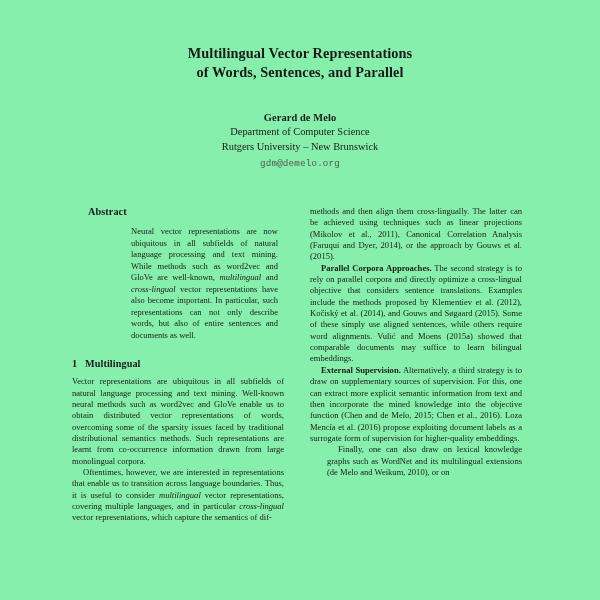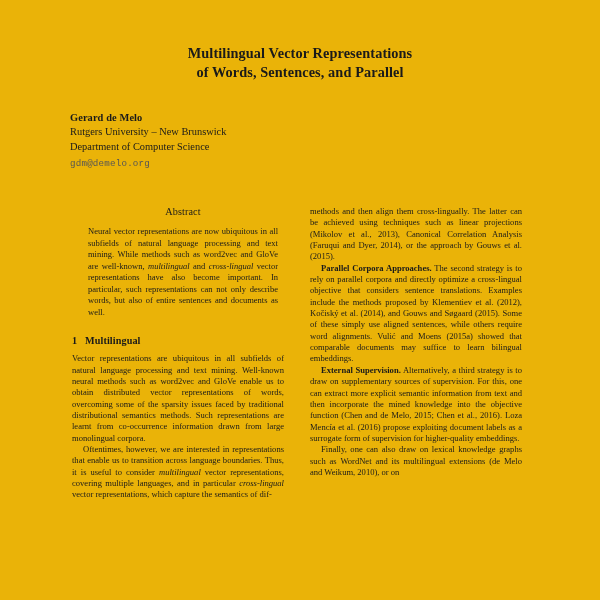--- a/index.html
+++ b/index.html
@@ -4,21 +4,21 @@
 <style>
   html, body {
     margin: 0;
     padding: 0;
     background: #ffffff;
   }
   .page {
     position: relative;
     width: 600px;
     height: 600px;
-    background: #eab308;
+    background: #86efac;
     overflow: hidden;
     font-family: "Liberation Serif", "DejaVu Serif", serif;
     color: #1a1a1a;
     -webkit-font-smoothing: antialiased;
   }
 
   
   .title-block {
     position: absolute;
     left: 70px;
@@ -32,20 +32,21 @@
     line-height: 18.5px;
     letter-spacing: 0.1px;
   }
   .paper-title .line2 { display: block; }
 
   .author-block {
     position: absolute;
     left: 70px;
     top: 110px;
     width: 460px;
+    text-align: center;
   }
   .author-name {
     font-size: 10.4px;
     font-weight: bold;
     line-height: 15px;
     letter-spacing: 0.1px;
   }
   .affil {
     font-size: 10.4px;
     line-height: 14.5px;
@@ -72,29 +73,30 @@
   }
   .col-left  { left: 72px; }
   .col-right { left: 310px; }
 
   .abstract-wrap {
     width: 190px;
     margin: 0 auto 0 16px;
   }
   .abstract-heading {
     font-size: 10.2px;
-    font-weight: normal;
-    text-align: center;
+    font-weight: bold;
+    text-align: left;
     margin: 0 0 9px 0;
     letter-spacing: 0.1px;
   }
   .abstract-body {
     text-align: justify;
     font-size: 8.5px;
     line-height: 11.5px;
+    margin-left: 43px;
   }
 
   .section-heading {
     font-size: 10.2px;
     font-weight: bold;
     margin: 17px 0 6.5px 0;
     letter-spacing: 0.1px;
   }
   .section-heading .num {
     display: inline-block;
@@ -127,45 +129,45 @@
 
   <div class="title-block">
     <div class="paper-title">
       <span>Multilingual Vector Representations</span>
       <span class="line2">of Words, Sentences, and Parallel</span>
     </div>
   </div>
 
   <div class="author-block">
     <div class="author-name">Gerard de Melo</div>
+    <div class="affil">Department of Computer Science</div>
     <div class="affil">Rutgers University – New Brunswick</div>
-    <div class="affil">Department of Computer Science</div>
     <div class="email">gdm@demelo.org</div>
   </div>
 
   <div class="col col-left">
 
     <div class="abstract-wrap">
       <div class="abstract-heading">Abstract</div>
       <div class="abstract-body"><span>Neural vector representations are now ubiquitous in all subfields of natural language processing and text mining. While methods such as word2vec and GloVe are well-known, </span><span class="it">multilingual</span><span> and </span><span class="it">cross-lingual</span><span> vector representations have also become important. In particular, such representations can not only describe words, but also of entire sentences and documents as well.</span></div>
     </div>
 
     <div class="section-heading"><span class="num">1</span><span>Multilingual</span></div>
 
     <p class="para">Vector representations are ubiquitous in all subfields of natural language processing and text mining. Well-known neural methods such as word2vec and GloVe enable us to obtain distributed vector representations of words, overcoming some of the sparsity issues faced by traditional distributional semantics methods. Such representations are learnt from co-occurrence information drawn from large monolingual corpora.</p>
 
     <p class="para"><span>Oftentimes, however, we are interested in representations that enable us to transition across language boundaries. Thus, it is useful to consider </span><span class="it">multilingual</span><span> vector representations, covering multiple languages, and in particular </span><span class="it">cross-lingual</span><span> vector representations, which capture the semantics of dif-</span></p>
 
   </div>
 
   <div class="col col-right">
 
-    <p class="para">methods and then align them cross-lingually. The latter can be achieved using techniques such as linear projections (Mikolov et al., 2013), Canonical Correlation Analysis (Faruqui and Dyer, 2014), or the approach by Gouws et al. (2015).</p>
+    <p class="para">methods and then align them cross-lingually. The latter can be achieved using techniques such as linear projections (Mikolov et al., 2011), Canonical Correlation Analysis (Faruqui and Dyer, 2014), or the approach by Gouws et al. (2015).</p>
 
     <p class="para para-gap"><span class="runin">Parallel Corpora Approaches.</span><span> The second strategy is to rely on parallel corpora and directly optimize a cross-lingual objective that considers sentence translations. Examples include the methods proposed by Klementiev et al. (2012), Kočiský et al. (2014), and Gouws and Søgaard (2015). Some of these simply use aligned sentences, while others require word alignments. Vulić and Moens (2015a) showed that comparable documents may suffice to learn bilingual embeddings.</span></p>
 
     <p class="para para-gap"><span class="runin">External Supervision.</span><span> Alternatively, a third strategy is to draw on supplementary sources of supervision. For this, one can extract more explicit semantic information from text and then incorporate the mined knowledge into the objective function (Chen and de Melo, 2015; Chen et al., 2016). Loza Mencía et al. (2016) propose exploiting document labels as a surrogate form of supervision for higher-quality embeddings.</span></p>
 
-    <p class="para" style="text-indent:11px;">Finally, one can also draw on lexical knowledge graphs such as WordNet and its multilingual extensions (de Melo and Weikum, 2010), or on</p>
+    <p class="para" style="text-indent:11px;margin-left:17px;">Finally, one can also draw on lexical knowledge graphs such as WordNet and its multilingual extensions (de Melo and Weikum, 2010), or on</p>
 
   </div>
 
 </div>
 
 </body></html>

